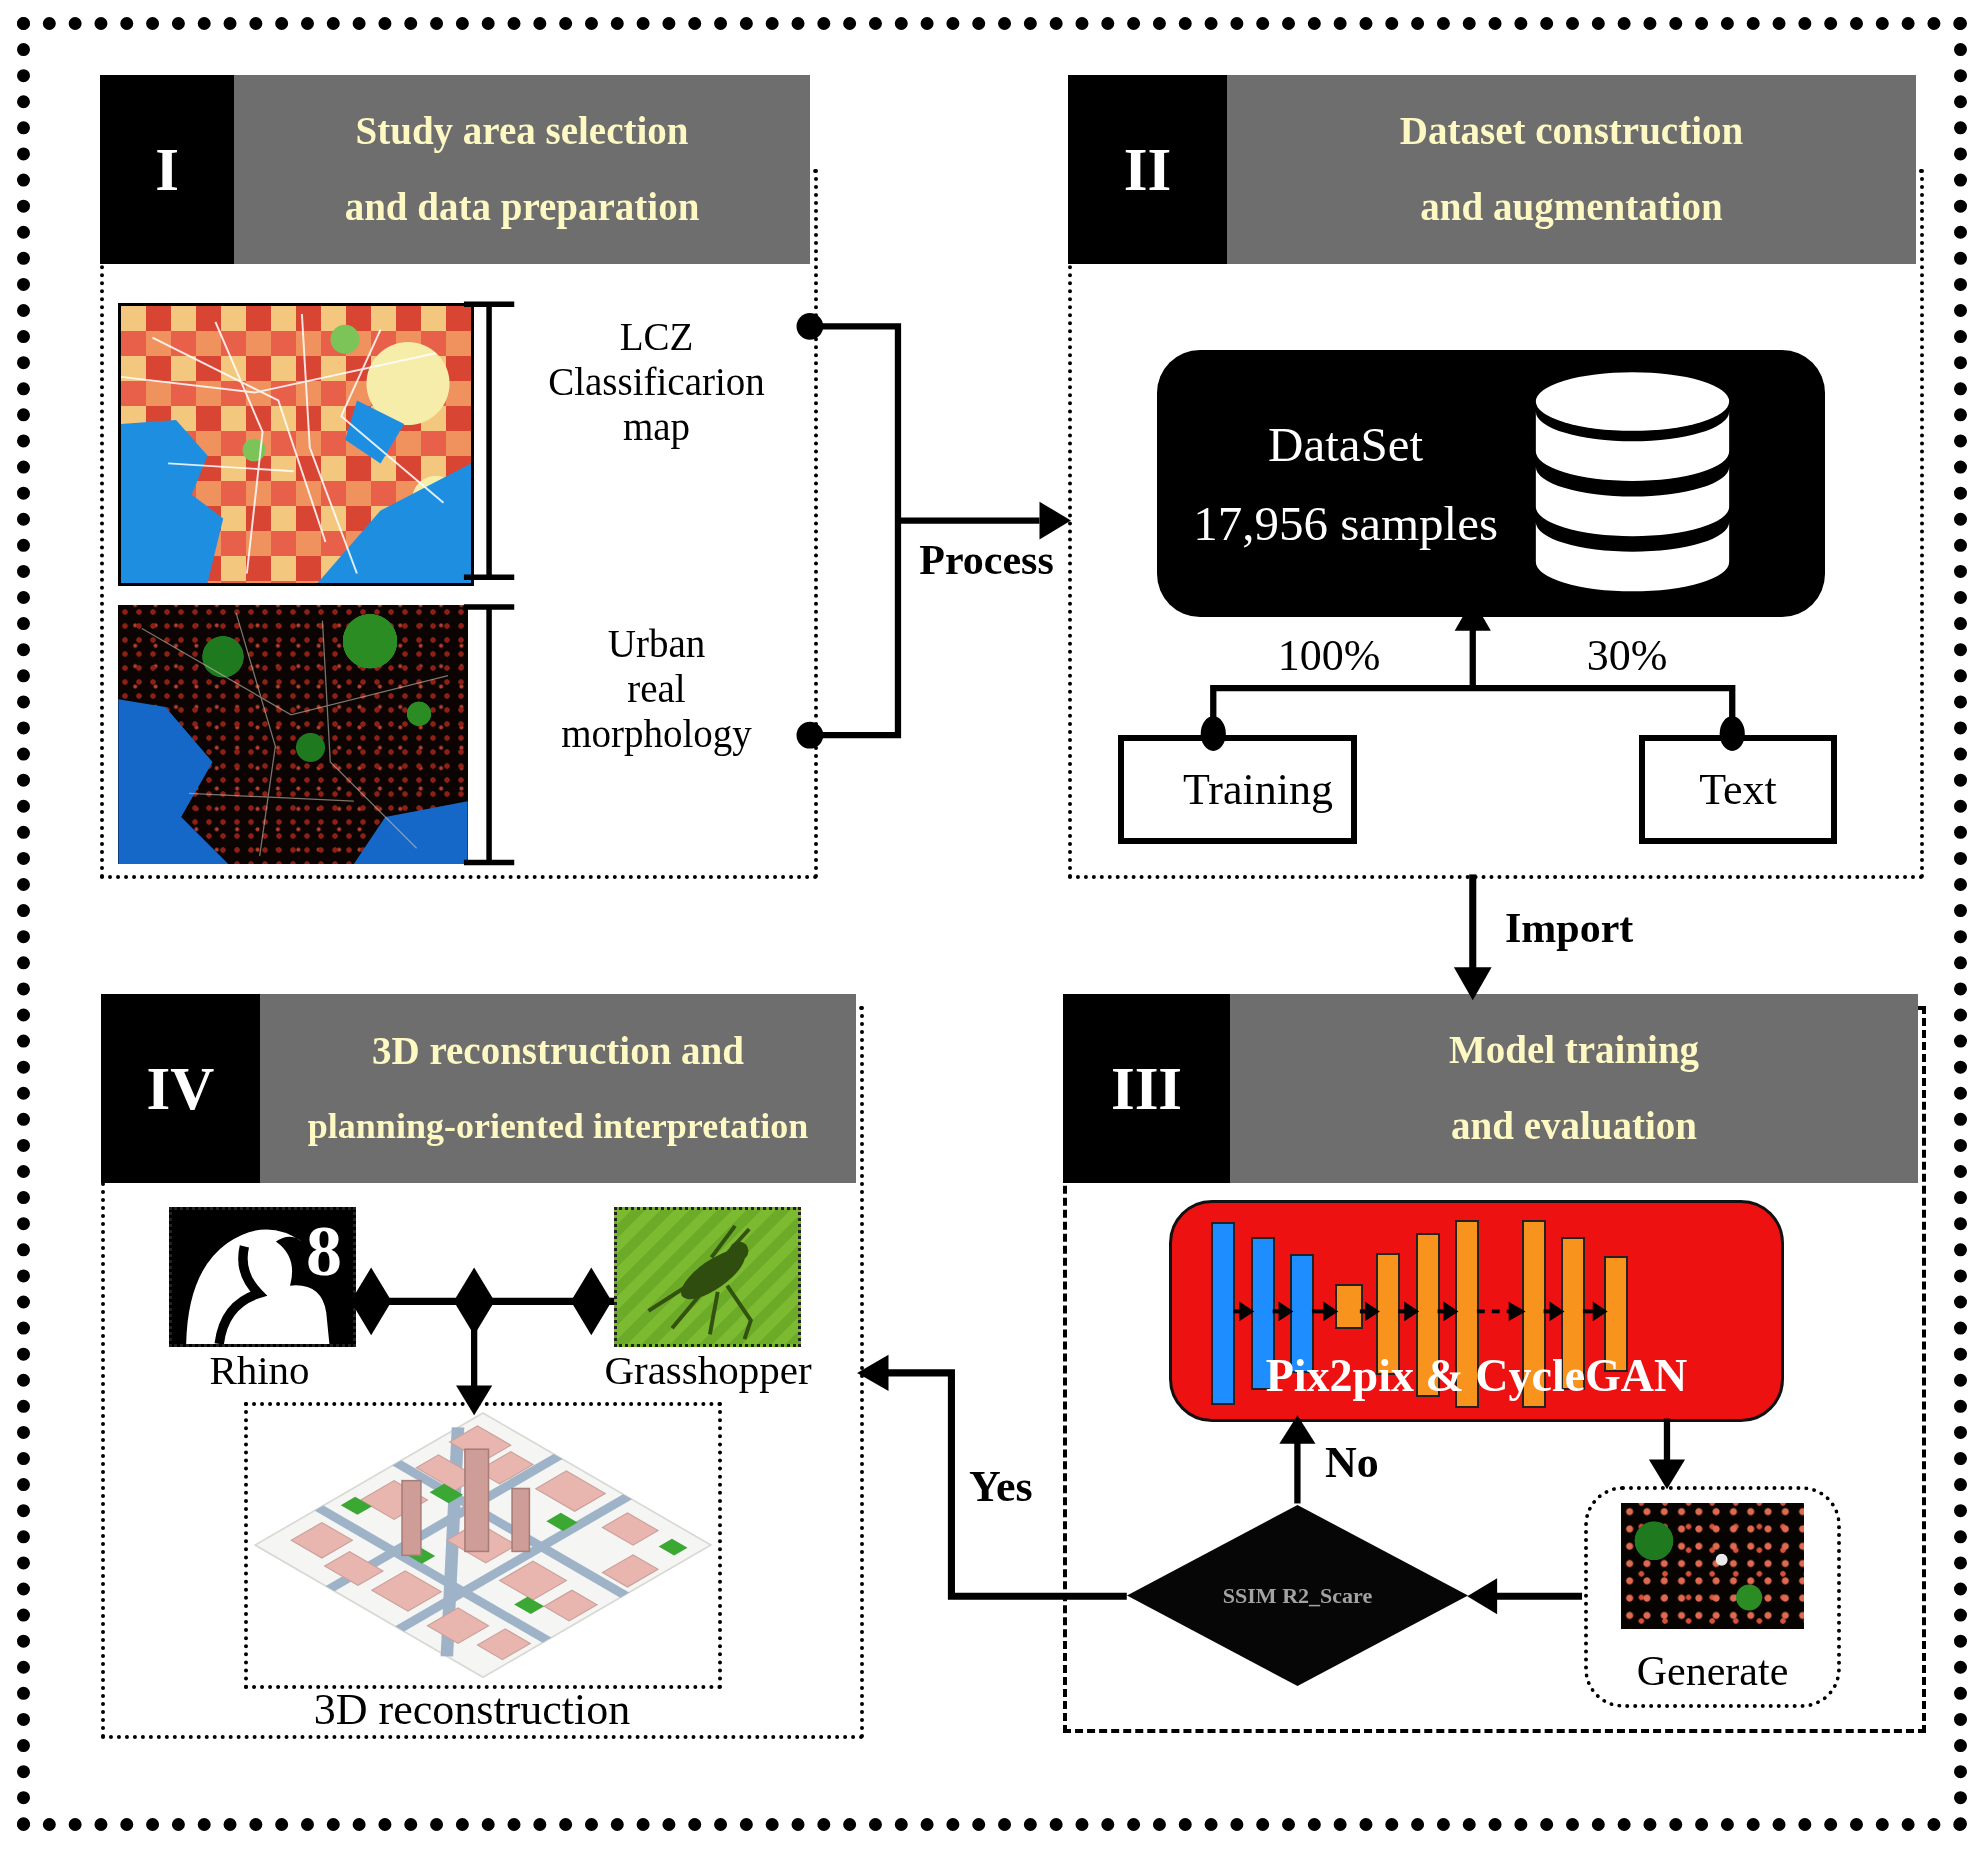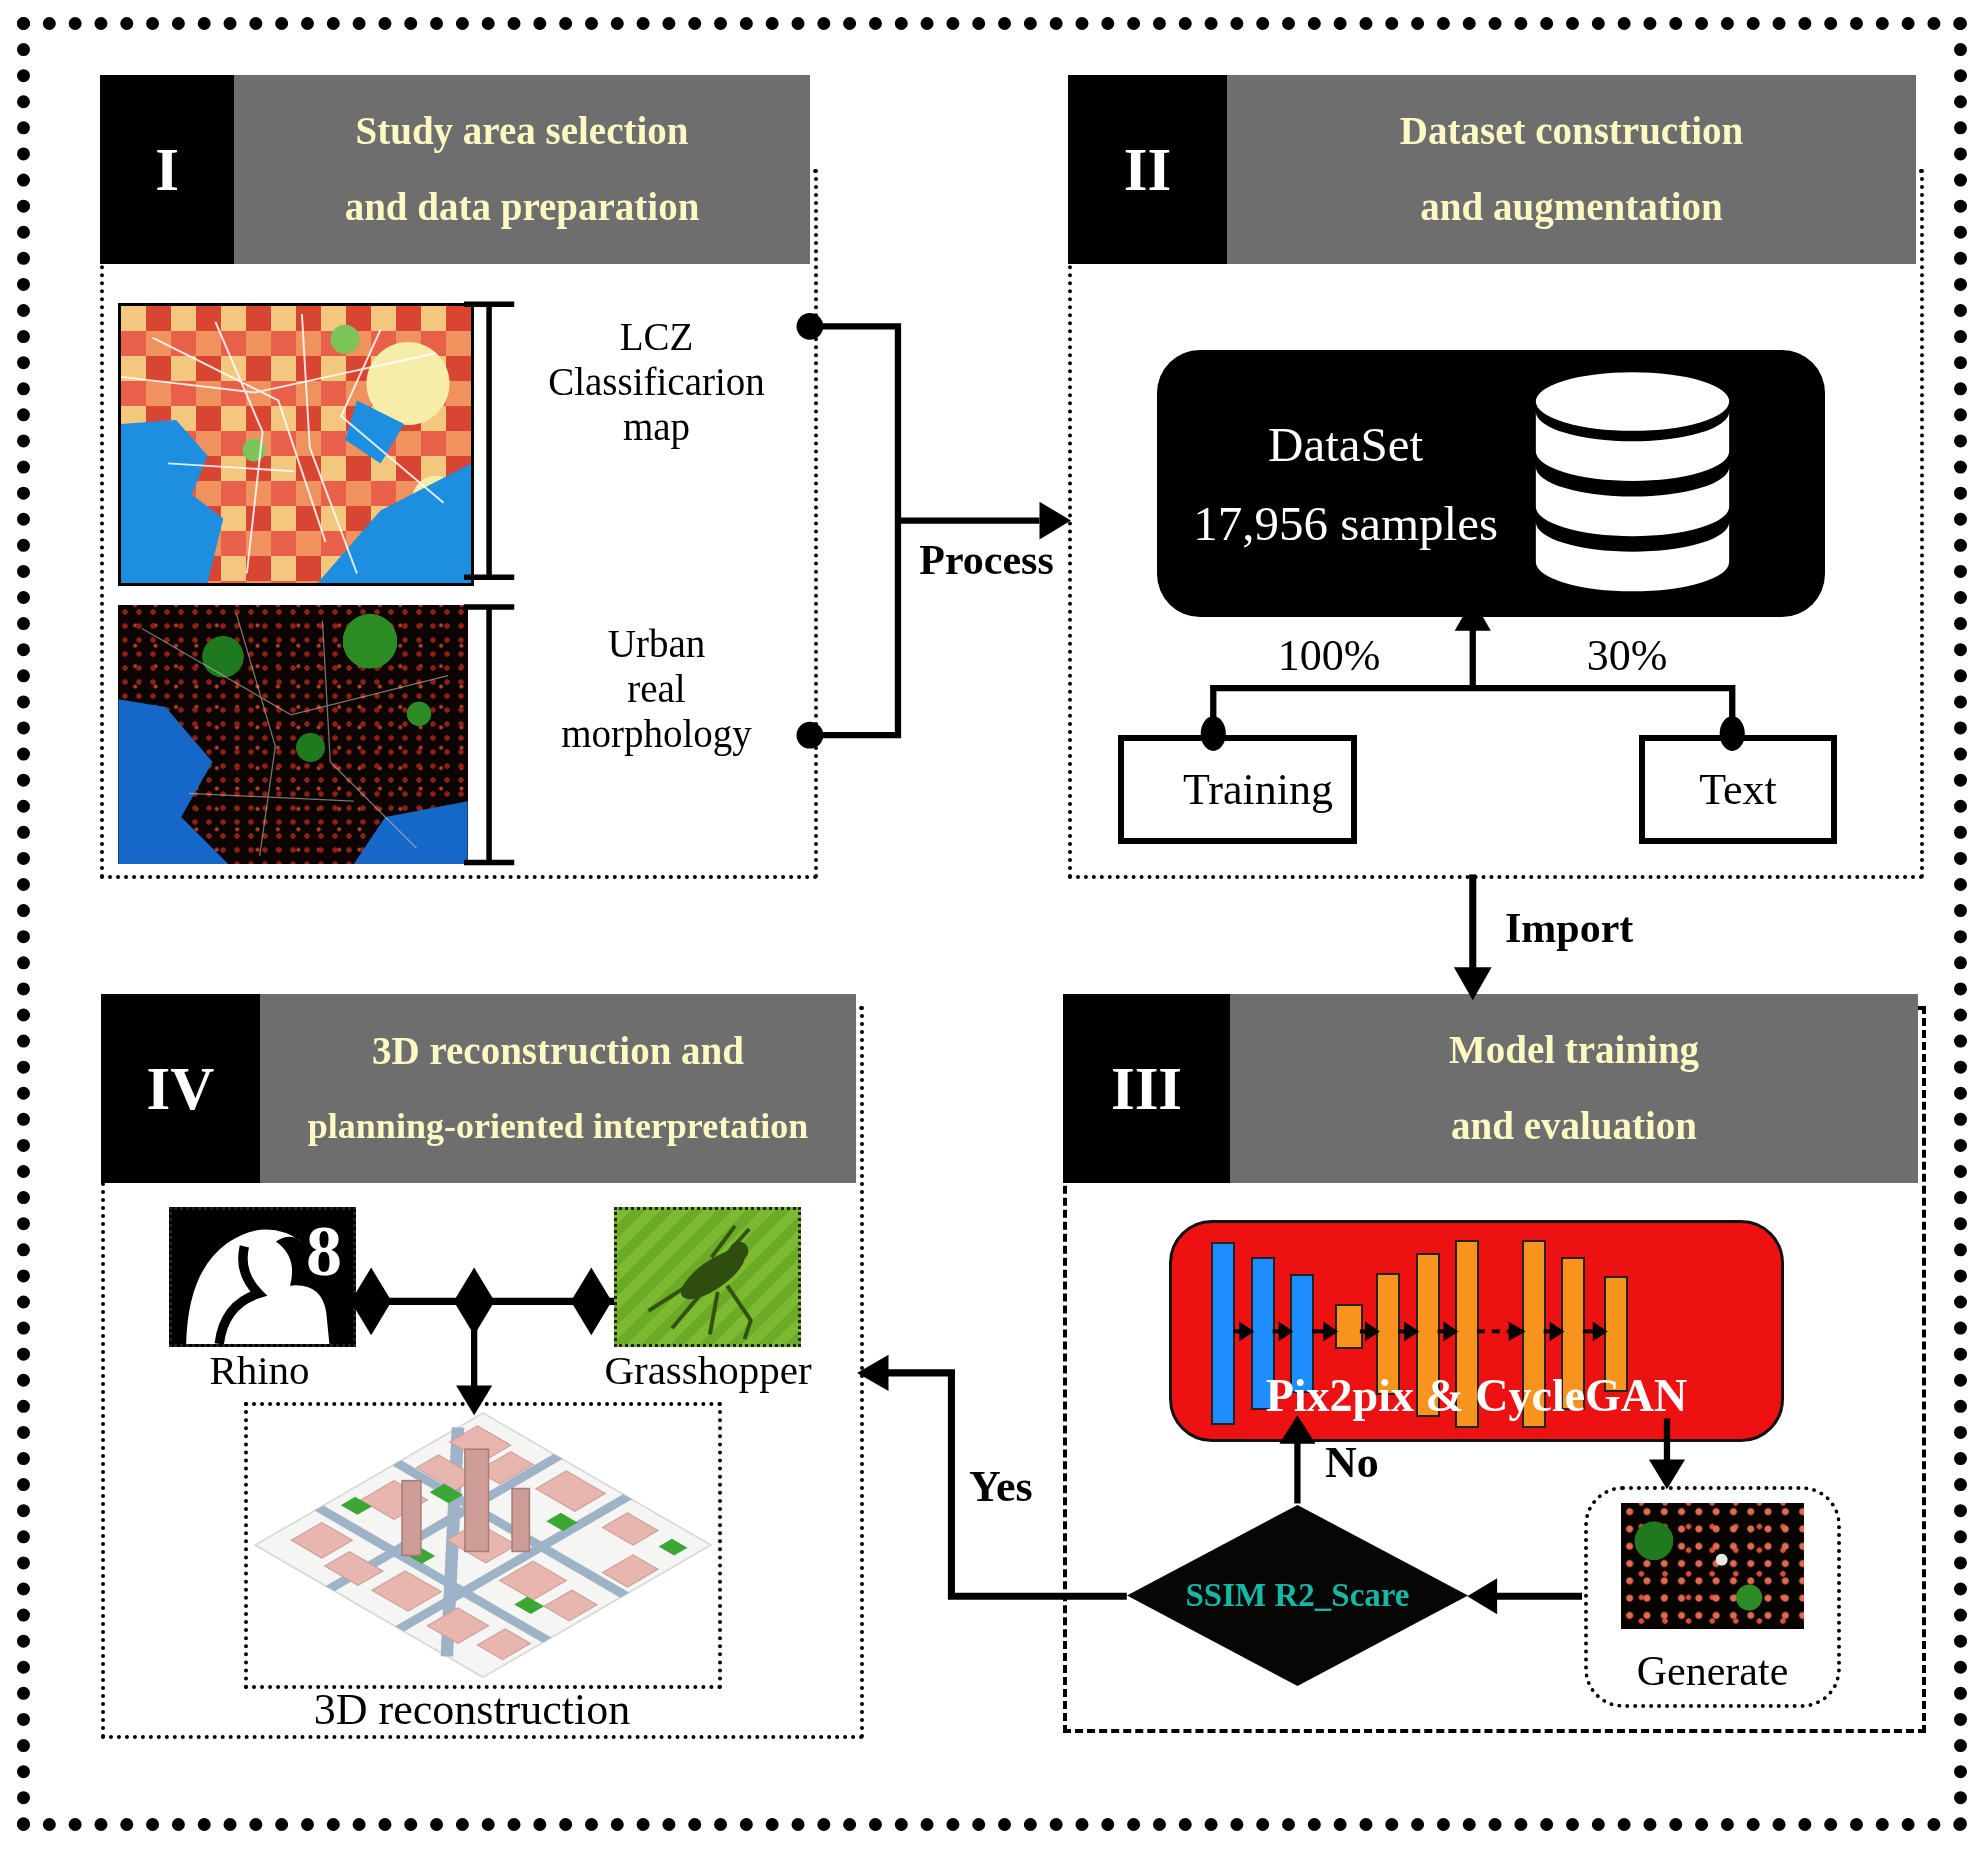--- a/index.html
+++ b/index.html
@@ -50,29 +50,29 @@
 
   
   .dataset{background:#000;border-radius:43px;z-index:2;color:#fff;}
   .ds-text{position:absolute;left:23.6px;top:0;width:330px;height:100%;display:flex;
            flex-direction:column;justify-content:center;gap:22px;text-align:center;font-size:49px;}
   .wbox{background:#fff;border:6.3px solid #000;display:flex;align-items:center;justify-content:center;
         font-size:44px;z-index:2;}
   .pct{font-size:44px;z-index:2;}
 
   
-  .gan{background:#ee1111;border:3.9px solid #111;border-radius:43px;z-index:2;margin-top:20px;}
+  .gan{background:#ee1111;border:3.9px solid #111;border-radius:43px;z-index:2;}
   .bar{position:absolute;border:2.4px solid #222;}
   .bar.b{background:#1e8dff;}
   .bar.o{background:#f8941e;}
   .gan-label{position:absolute;left:0;bottom:17.3px;width:100%;text-align:center;color:#fff;
              font-weight:bold;font-size:46px;z-index:3;}
   .dec{clip-path:polygon(50% 0,100% 50%,50% 100%,0 50%);background:#060606;display:flex;
        align-items:center;justify-content:center;z-index:3;}
-  .dec span{color:#14b8a6;font-size:33px;font-weight:bold;font-family:Liberation Serif, serif;}
+  .dec span{color:#a3a3a3;font-size:22px;font-weight:bold;font-family:Liberation Serif, serif;}
   .genbox{border:4.7px dotted #000;border-radius:39px;z-index:2;}
   .genmap{position:absolute;left:33px;top:12.6px;width:183px;height:126px;background:#070300;
           background-image:
             radial-gradient(circle at 18% 30%, #1f7a1f 0 19px, transparent 19.7px),
             radial-gradient(circle at 70% 75%, #2c8c24 0 12.6px, transparent 13.4px),
             radial-gradient(circle at 55% 45%, #e9e9e9 0 5.5px, transparent 6.3px),
             radial-gradient(#e06a50 3.1px, transparent 3.9px),
             radial-gradient(#d8503a 2.4px, transparent 3.1px);
           background-size:auto,auto,auto,17.3px 17.3px,23.6px 23.6px;
           background-position:0 0,0 0,0 0,0 0,8.6px 11.8px;}

